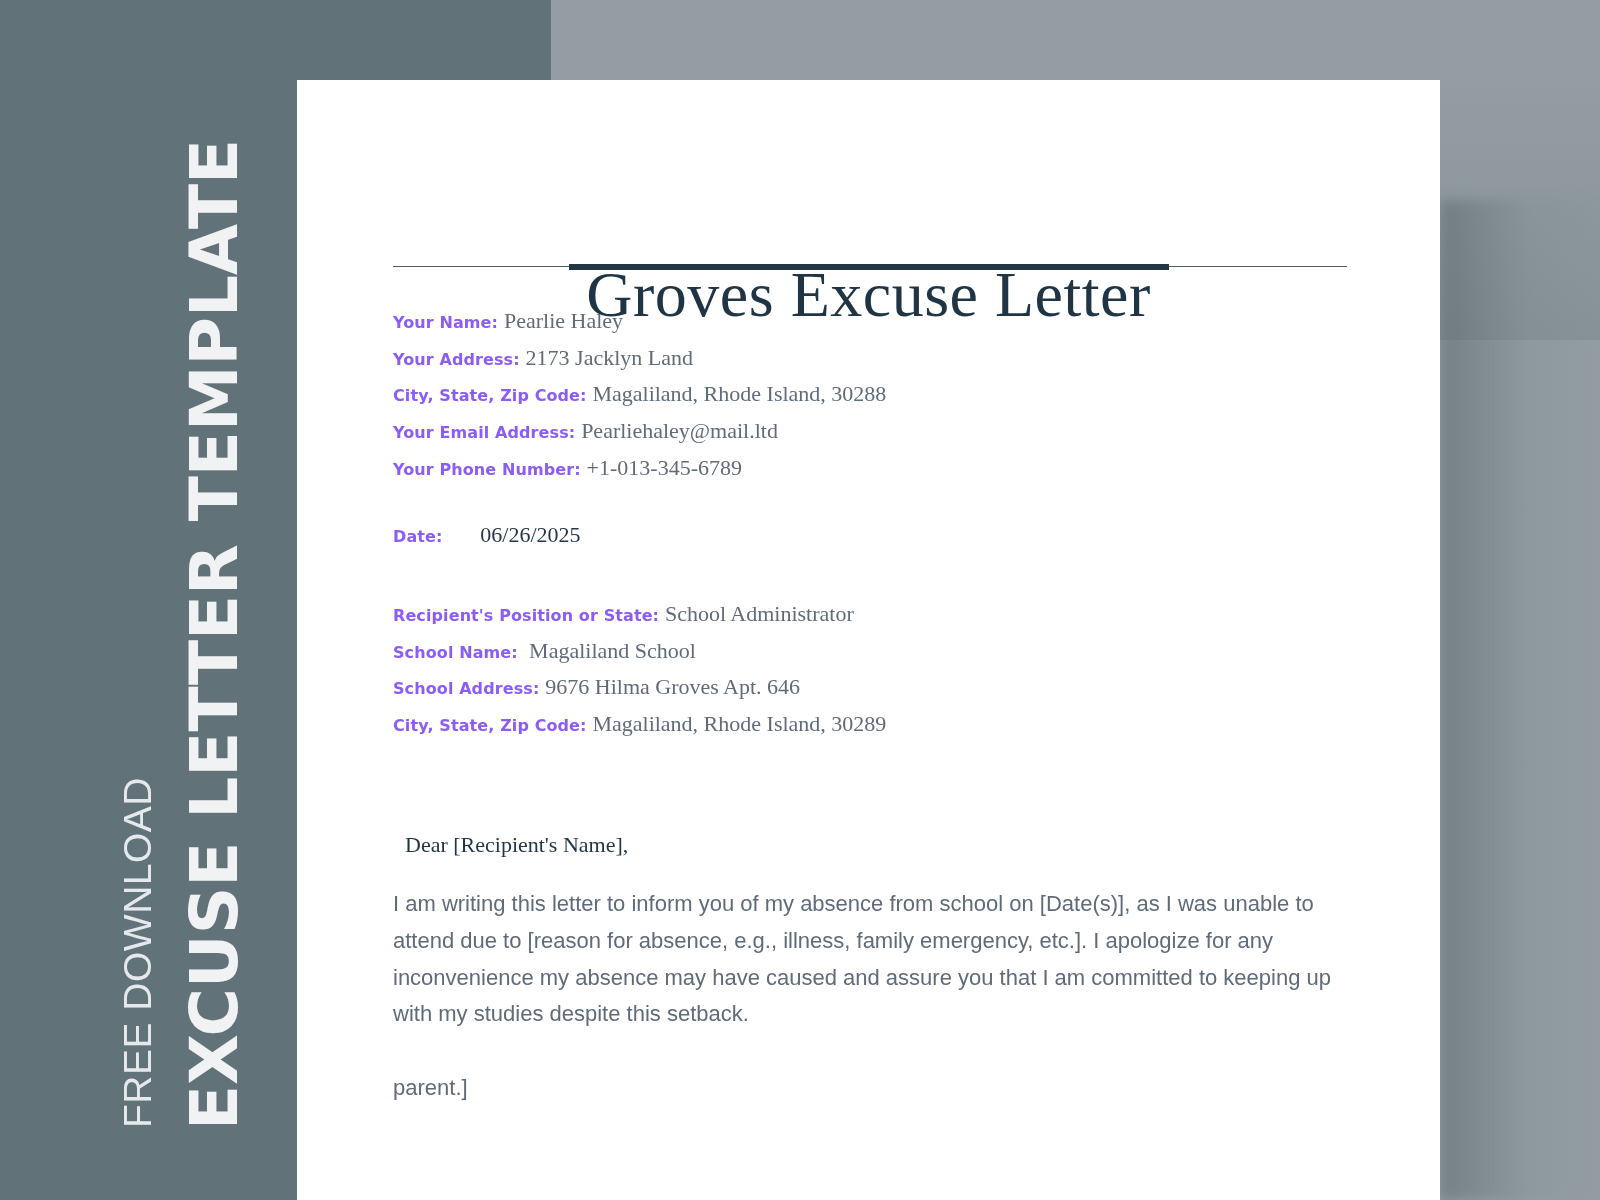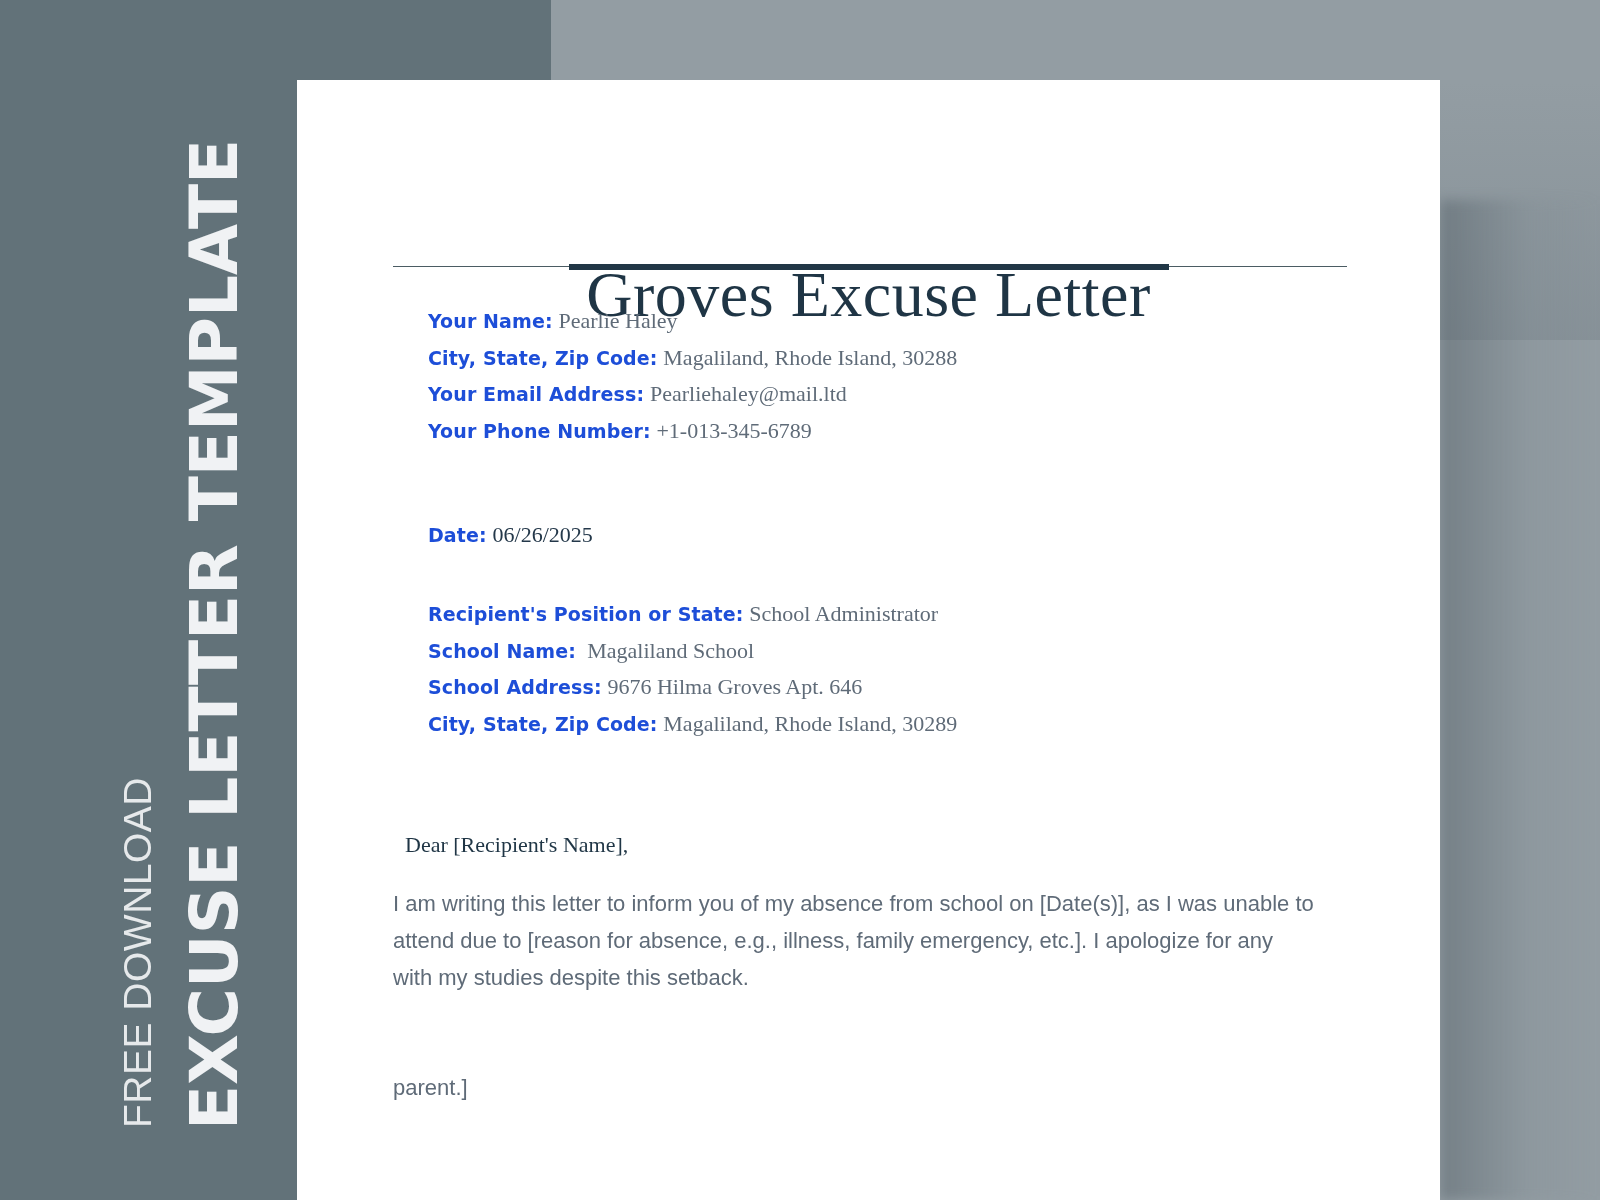--- a/index.html
+++ b/index.html
@@ -70,31 +70,30 @@
     .field-block { position: absolute; left: 96px; }
     .field {
       height: 36.7px;
       line-height: 36.7px;
       font-size: 21px;
       white-space: nowrap;
     }
     .label {
       font-family: "DejaVu Sans", sans-serif;
       font-weight: 700;
-      font-size: 19px;
-      color: #1d4ed8;
+      font-size: 16px;
+      color: #8b5cf6;
       letter-spacing: 0.1px;
-      margin-left: 35px;
     }
     .value {
       font-family: "Liberation Serif", serif;
       font-size: 22px;
       color: #5f6b78;
     }
-    .value.dark { color: #24384a; }
+    .value.dark { color: #24384a; margin-left: 32px; }
     .salutation {
       position: absolute; left: 108px; top: 752px;
       font-family: "Liberation Serif", serif;
       font-size: 22px;
       color: #1f3545;
     }
     .para {
       position: absolute; left: 96px; width: 960px;
       font-family: Liberation Sans, sans-serif;
       font-size: 22px;
@@ -115,20 +114,24 @@
 
 <div class="paper">
   <h1 class="title">Groves Excuse Letter</h1>
   <div class="rule-thin"></div>
   <div class="rule-thick"></div>
 
   <div class="field-block" style="top:223px;">
     <div class="field">
       <span class="label">Your Name:</span>
       <span class="value">Pearlie Haley</span>
+    </div>
+    <div class="field">
+      <span class="label">Your Address:</span>
+      <span class="value">2173 Jacklyn Land</span>
     </div>
     <div class="field">
       <span class="label">City, State, Zip Code:</span>
       <span class="value">Magaliland, Rhode Island, 30288</span>
     </div>
     <div class="field">
       <span class="label">Your Email Address:</span>
       <span class="value">Pearliehaley@mail.ltd</span>
     </div>
     <div class="field">
@@ -161,19 +164,20 @@
       <span class="label">City, State, Zip Code:</span>
       <span class="value">Magaliland, Rhode Island, 30289</span>
     </div>
   </div>
 
   <div class="salutation">Dear [Recipient's Name],</div>
 
   <p class="para" style="top:806px;">
     <span class="line">I am writing this letter to inform you of my absence from school on [Date(s)], as I was unable to</span>
     <span class="line">attend due to [reason for absence, e.g., illness, family emergency, etc.]. I apologize for any</span>
+    <span class="line">inconvenience my absence may have caused and assure you that I am committed to keeping up</span>
     <span class="line">with my studies despite this setback.</span>
   </p>
 
   <p class="para" style="top:990px;">
     <span class="line">parent.]</span>
   </p>
 </div>
 
 </body></html>

